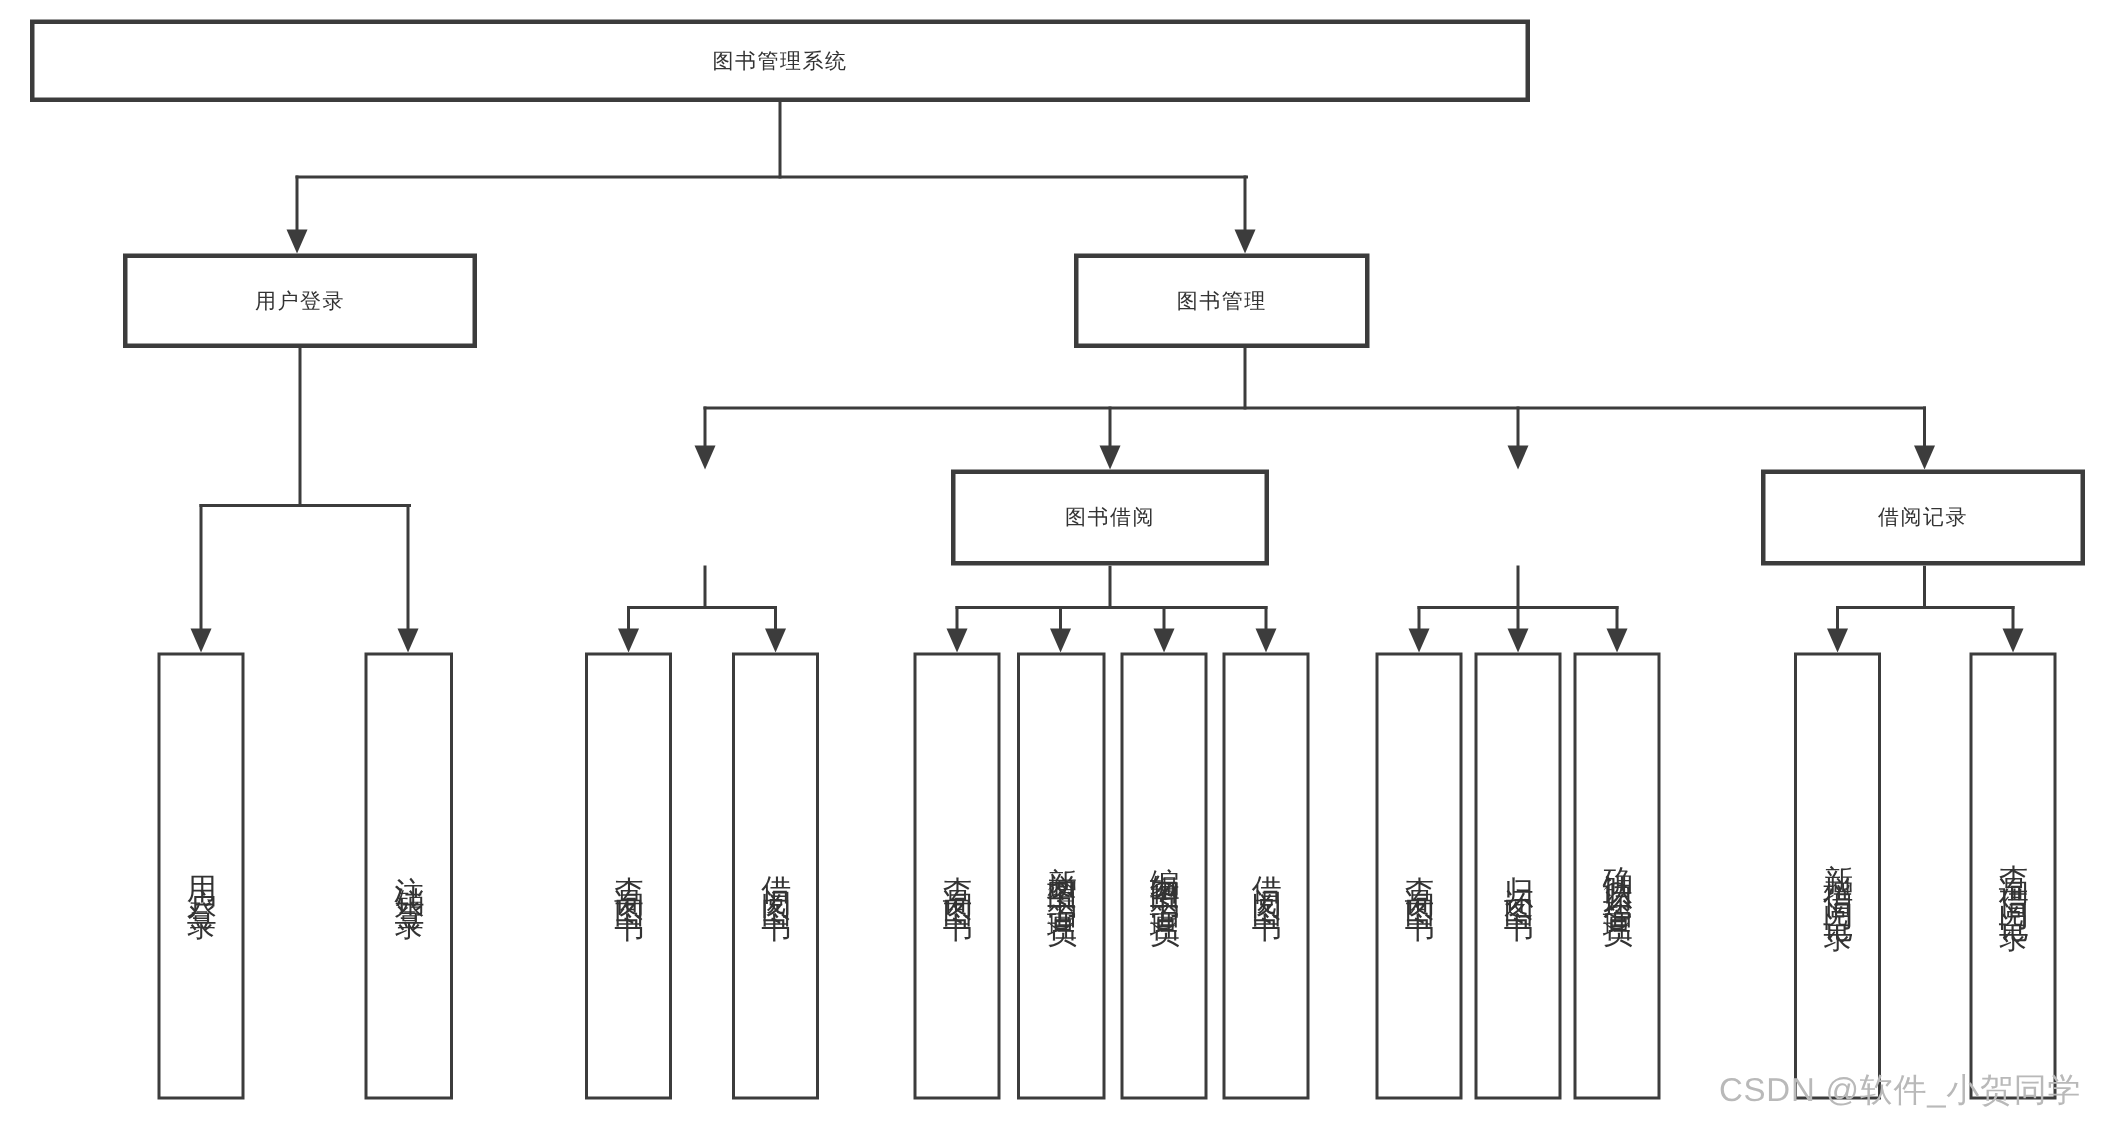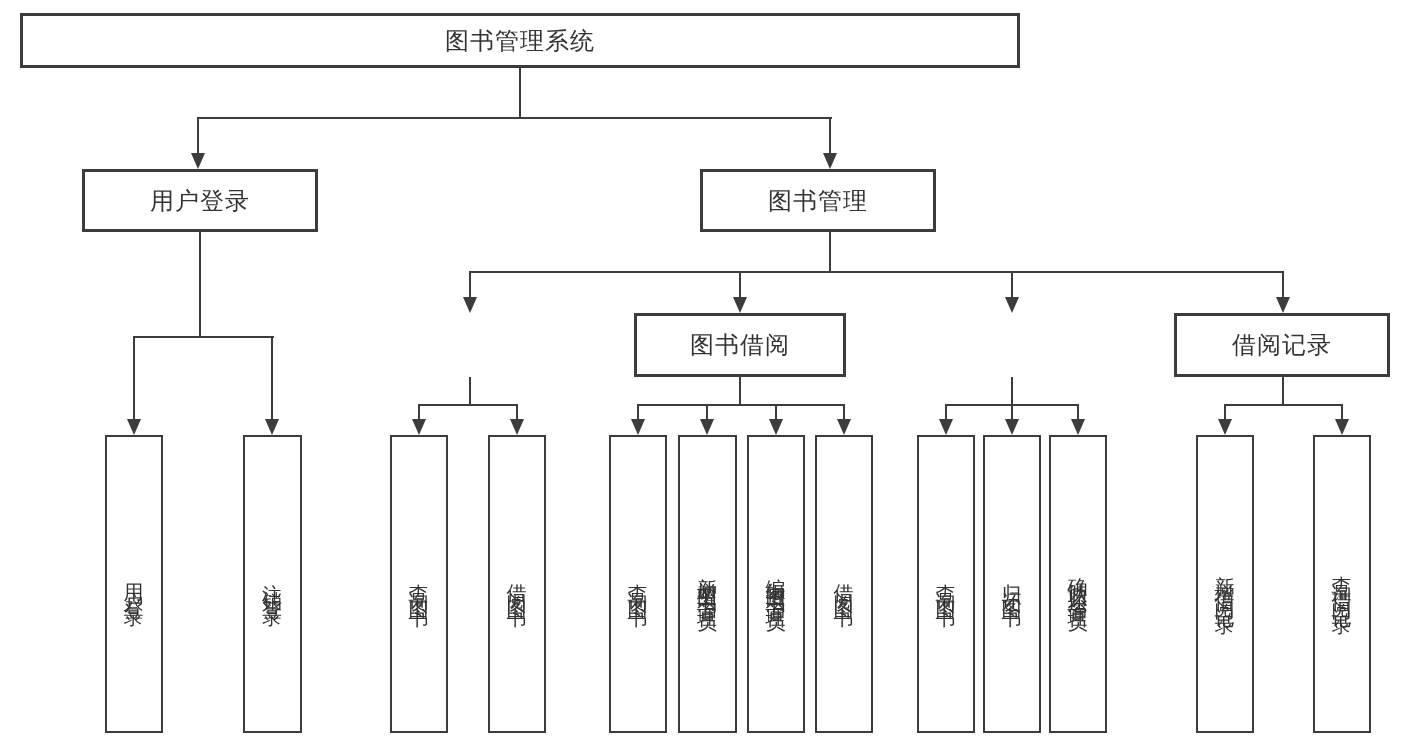--- a/index.html
+++ b/index.html
@@ -20,21 +20,21 @@
   }
   
   .box {
     position: absolute;
     background: #fff;
     border: 3px solid var(--line);
     color: var(--text);
     display: flex;
     align-items: center;
     justify-content: center;
-    font-size: 24px;
+    font-size: 14px;
     letter-spacing: 1px;
     z-index: 2;
   }
   .vbox {
     position: absolute;
     background: #fff;
     border: 2px solid var(--line);
     color: var(--text);
     display: flex;
     align-items: center;
@@ -89,21 +89,21 @@
   <div class="vline" style="left:519px; top:66px; height:53px;"></div>
   <div class="hline" style="left:197px; top:117px; width:635px;"></div>
   <div class="vline" style="left:197px; top:117px; height:38px;"></div>
   <div class="arrowhead" style="left:191px; top:153px;"></div>
   <div class="vline" style="left:829px; top:117px; height:38px;"></div>
   <div class="arrowhead" style="left:823px; top:153px;"></div>
 
   <div class="box" style="left:82px; top:169px; width:236px; height:63px;">
     <span>用户登录</span>
   </div>
-  <div class="box" style="left:700px; top:169px; width:236px; height:63px;">
+  <div class="box" style="left:716px; top:169px; width:197px; height:63px;">
     <span>图书管理</span>
   </div>
 
   <div class="vline" style="left:199px; top:232px; height:106px;"></div>
   <div class="hline" style="left:133px; top:336px; width:141px;"></div>
   <div class="vline" style="left:133px; top:336px; height:85px;"></div>
   <div class="arrowhead" style="left:127px; top:419px;"></div>
   <div class="vline" style="left:271px; top:336px; height:85px;"></div>
   <div class="arrowhead" style="left:265px; top:419px;"></div>
 
@@ -196,14 +196,15 @@
     <span>确认归还（管理员）</span>
   </div>
 
   <div class="vbox" style="left:1196px; width:58px;">
     <span>新增借阅记录</span>
   </div>
   <div class="vbox" style="left:1313px; width:58px;">
     <span>查询借阅记录</span>
   </div>
 
+  <div class="watermark">CSDN @软件_小贺同学</div>
 
 </div>
 
 </body></html>

